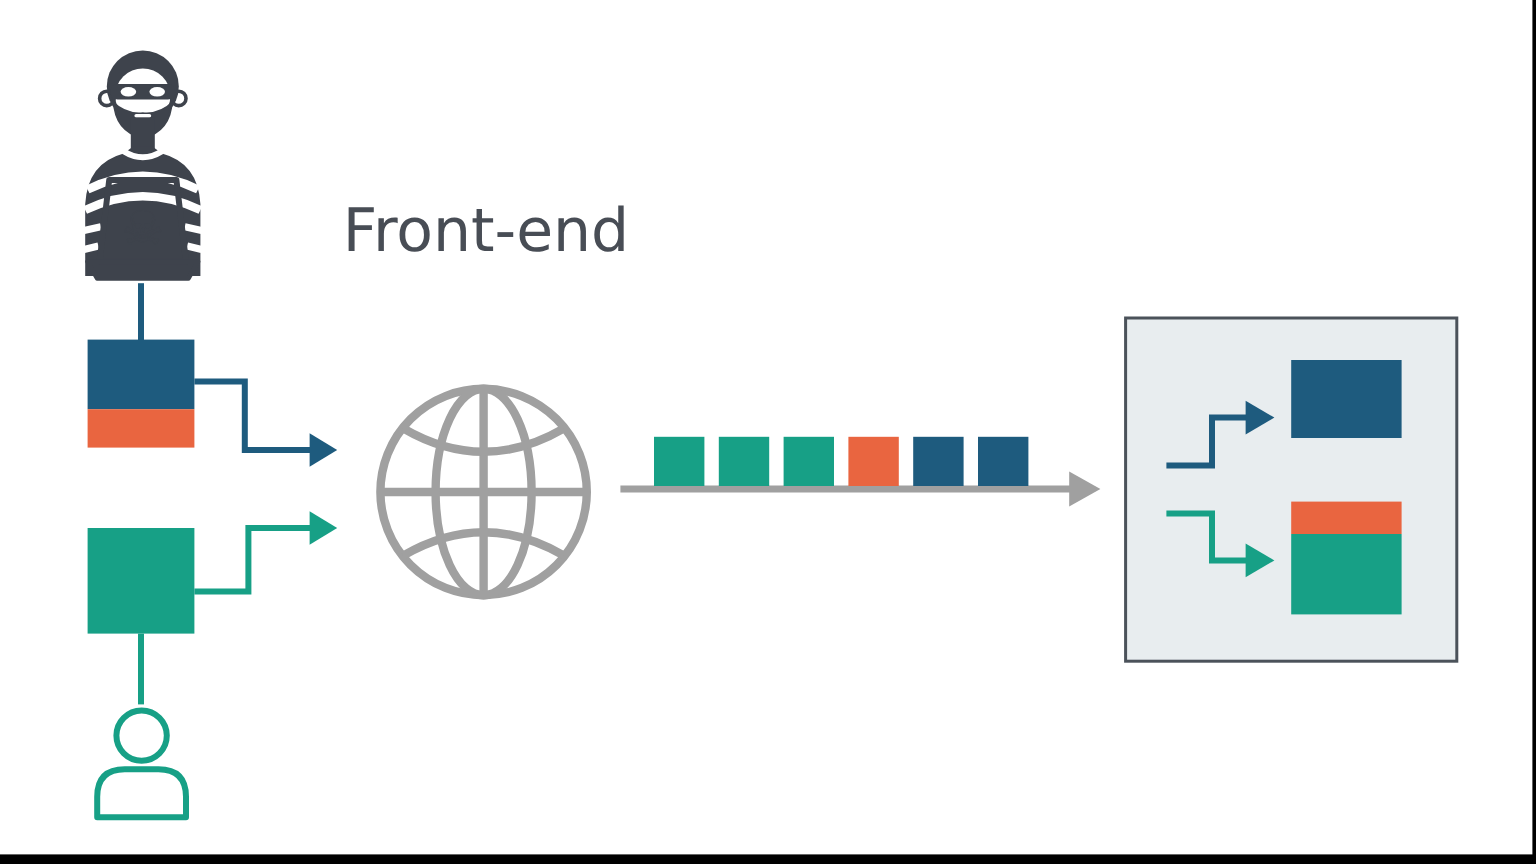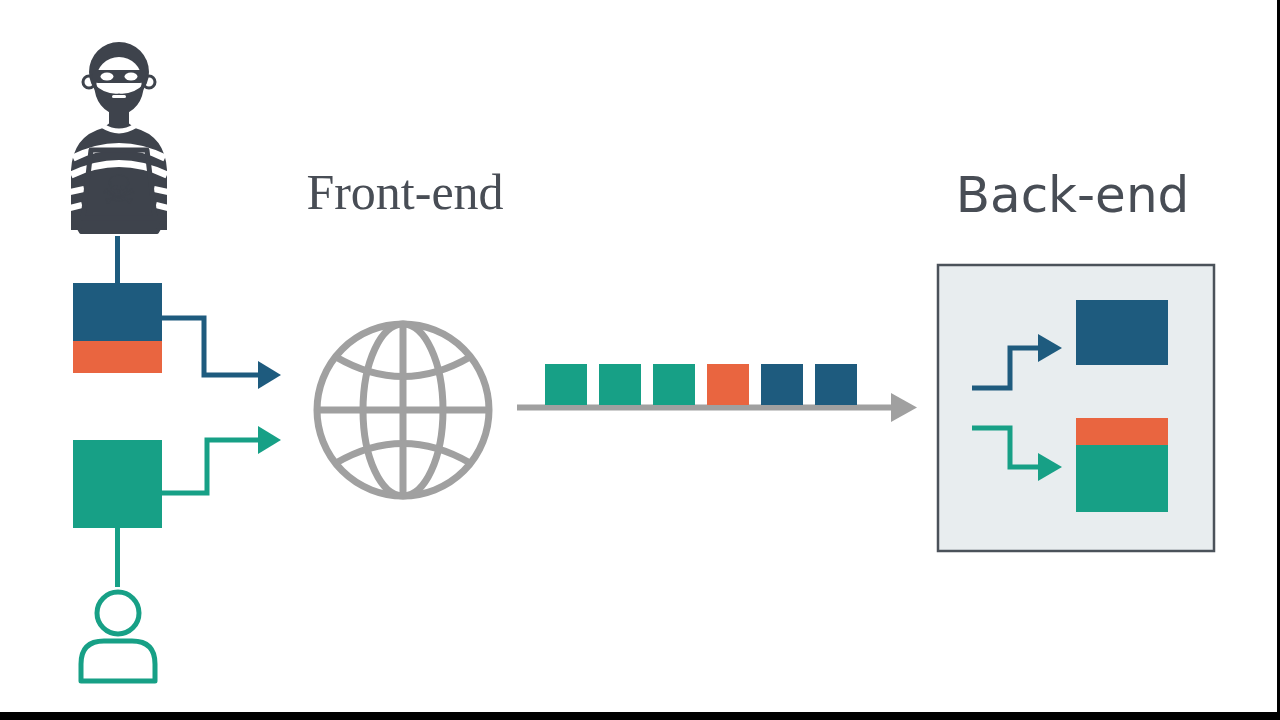--- a/index.html
+++ b/index.html
@@ -5,21 +5,21 @@
   html,body{margin:0;padding:0;background:#fff;}
   .stage{
     position:relative;width:1280px;height:720px;overflow:hidden;
     background:var(--background,#fff);
     font-family:"DejaVu Sans", sans-serif;
   }
   .label{
     position:absolute;color:var(--text,#484d55);font-size:50px;line-height:1.1;
     text-align:center;white-space:nowrap;
   }
-  #front-end-label{left:255px;top:165px;width:300px;font-family:Liberation Serif, serif;}
+  #front-end-label{left:255px;top:165px;width:300px;}
   #back-end-label{left:935px;top:168px;width:275px;}
   svg{position:absolute;left:0;top:0;}
   
   .blue{fill:var(--blue);}
   .orange{fill:var(--orange);}
   .teal{fill:var(--teal);}
   .gray-fill{fill:var(--gray);}
   .dark{fill:var(--icon_dark);}
   .white-fill{fill:var(--white);}
   .s-blue{stroke:var(--blue);fill:none;}
@@ -31,21 +31,20 @@
   .bar{position:absolute;background:var(--letterbox,#000);}
   #bottom-bar{left:0;top:712px;width:1280px;height:8px;}
   #right-bar{left:1277px;top:0;width:3px;height:720px;}
 </style>
 </head>
 <body>
 
 <div class="stage">
 
   <div class="label" id="front-end-label">Front-end</div>
-  <div class="label" id="back-end-label">Back-end</div>
 
   <svg width="1280" height="720" viewBox="0 0 1280 720">
 
     <g transform="translate(59,38)">
 
       <circle cx="60" cy="34" r="30" class="dark"></circle>
       <ellipse cx="60" cy="42" rx="23" ry="23" class="white-fill"></ellipse>
 
       <circle cx="30" cy="44" r="6" class="white-fill s-dark" stroke-width="3"></circle>
       <circle cx="90" cy="44" r="6" class="white-fill s-dark" stroke-width="3"></circle>

